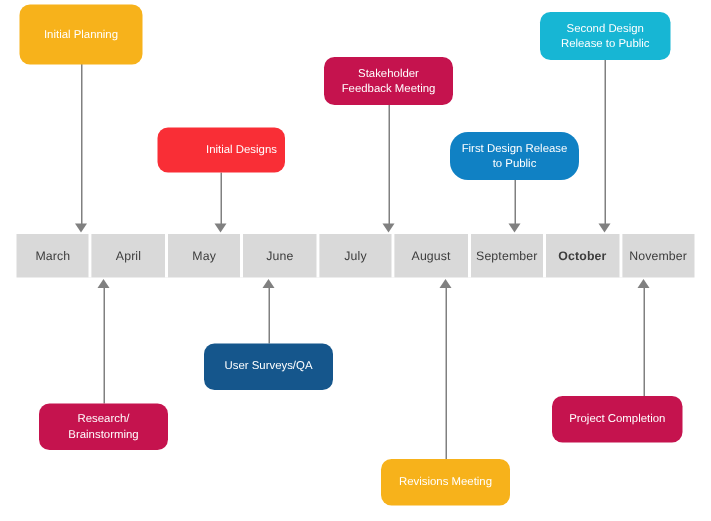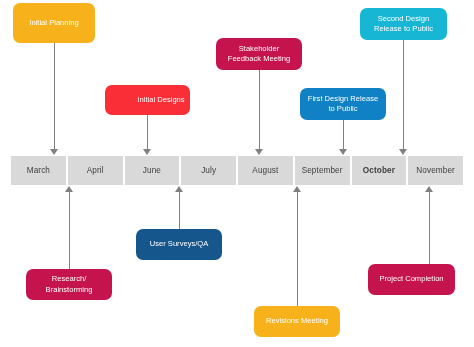--- a/index.html
+++ b/index.html
@@ -96,39 +96,40 @@
       <div class="arrow-head arrow-up" style="left: 175px; border-bottom-color: rgb(128, 128, 128); top: 186px;"></div>
       <div class="connector" style="background: rgb(128, 128, 128); left: 297px; top: 191px; height: 115px;"></div>
       <div class="arrow-head arrow-up" style="left: 293px; border-bottom-color: rgb(128, 128, 128); top: 186px;"></div>
       <div class="connector" style="background: rgb(128, 128, 128); left: 429px; top: 191px; height: 73px;"></div>
       <div class="arrow-head arrow-up" style="left: 425px; border-bottom-color: rgb(128, 128, 128); top: 186px;"></div>
     </div>
 
   <div class="axis" id="month-axis">
       <div class="axis-cell" style="background: rgb(217, 217, 217); color: rgb(61, 61, 61);">March</div>
       <div class="axis-cell" style="background: rgb(217, 217, 217); color: rgb(61, 61, 61);">April</div>
+      <div class="axis-cell" style="background: rgb(217, 217, 217); color: rgb(61, 61, 61);">May</div>
       <div class="axis-cell" style="background: rgb(217, 217, 217); color: rgb(61, 61, 61);">June</div>
       <div class="axis-cell" style="background: rgb(217, 217, 217); color: rgb(61, 61, 61);">July</div>
       <div class="axis-cell" style="background: rgb(217, 217, 217); color: rgb(61, 61, 61);">August</div>
       <div class="axis-cell" style="background: rgb(217, 217, 217); color: rgb(61, 61, 61);">September</div>
       <div class="axis-cell" style="background: rgb(217, 217, 217); color: rgb(61, 61, 61); font-weight: bold;">October</div>
       <div class="axis-cell" style="background: rgb(217, 217, 217); color: rgb(61, 61, 61);">November</div>
     </div>
 
   <div id="events-above-layer">
       <div class="event-box" style="left: 13px; top: 3px; width: 82px; height: 40px; background: rgb(247, 178, 27);">
         <span class="event-label">Initial Planning</span>
       </div>
       <div class="event-box" style="left: 105px; top: 85px; width: 85px; height: 30px; background: rgb(249, 46, 54); padding-left: 32px;">
         <span class="event-label">Initial Designs</span>
       </div>
       <div class="event-box" style="left: 216px; top: 38px; width: 86px; height: 32px; background: rgb(197, 19, 78);">
         <span class="event-label">Stakeholder<br>Feedback Meeting</span>
       </div>
-      <div class="event-box" style="left: 300px; top: 88px; width: 86px; height: 32px; background: rgb(16, 129, 196);">
+      <div class="event-box" style="left: 300px; top: 88px; width: 86px; height: 32px; background: rgb(16, 129, 196); border-radius: 12px;">
         <span class="event-label">First Design Release<br>to Public</span>
       </div>
       <div class="event-box" style="left: 360px; top: 8px; width: 87px; height: 32px; background: rgb(23, 182, 212);">
         <span class="event-label">Second Design<br>Release to Public</span>
       </div>
     </div>
   <div id="events-below-layer">
       <div class="event-box" style="left: 26px; top: 269px; width: 86px; height: 31px; background: rgb(197, 19, 78);">
         <span class="event-label">Research/<br>Brainstorming</span>
       </div>

